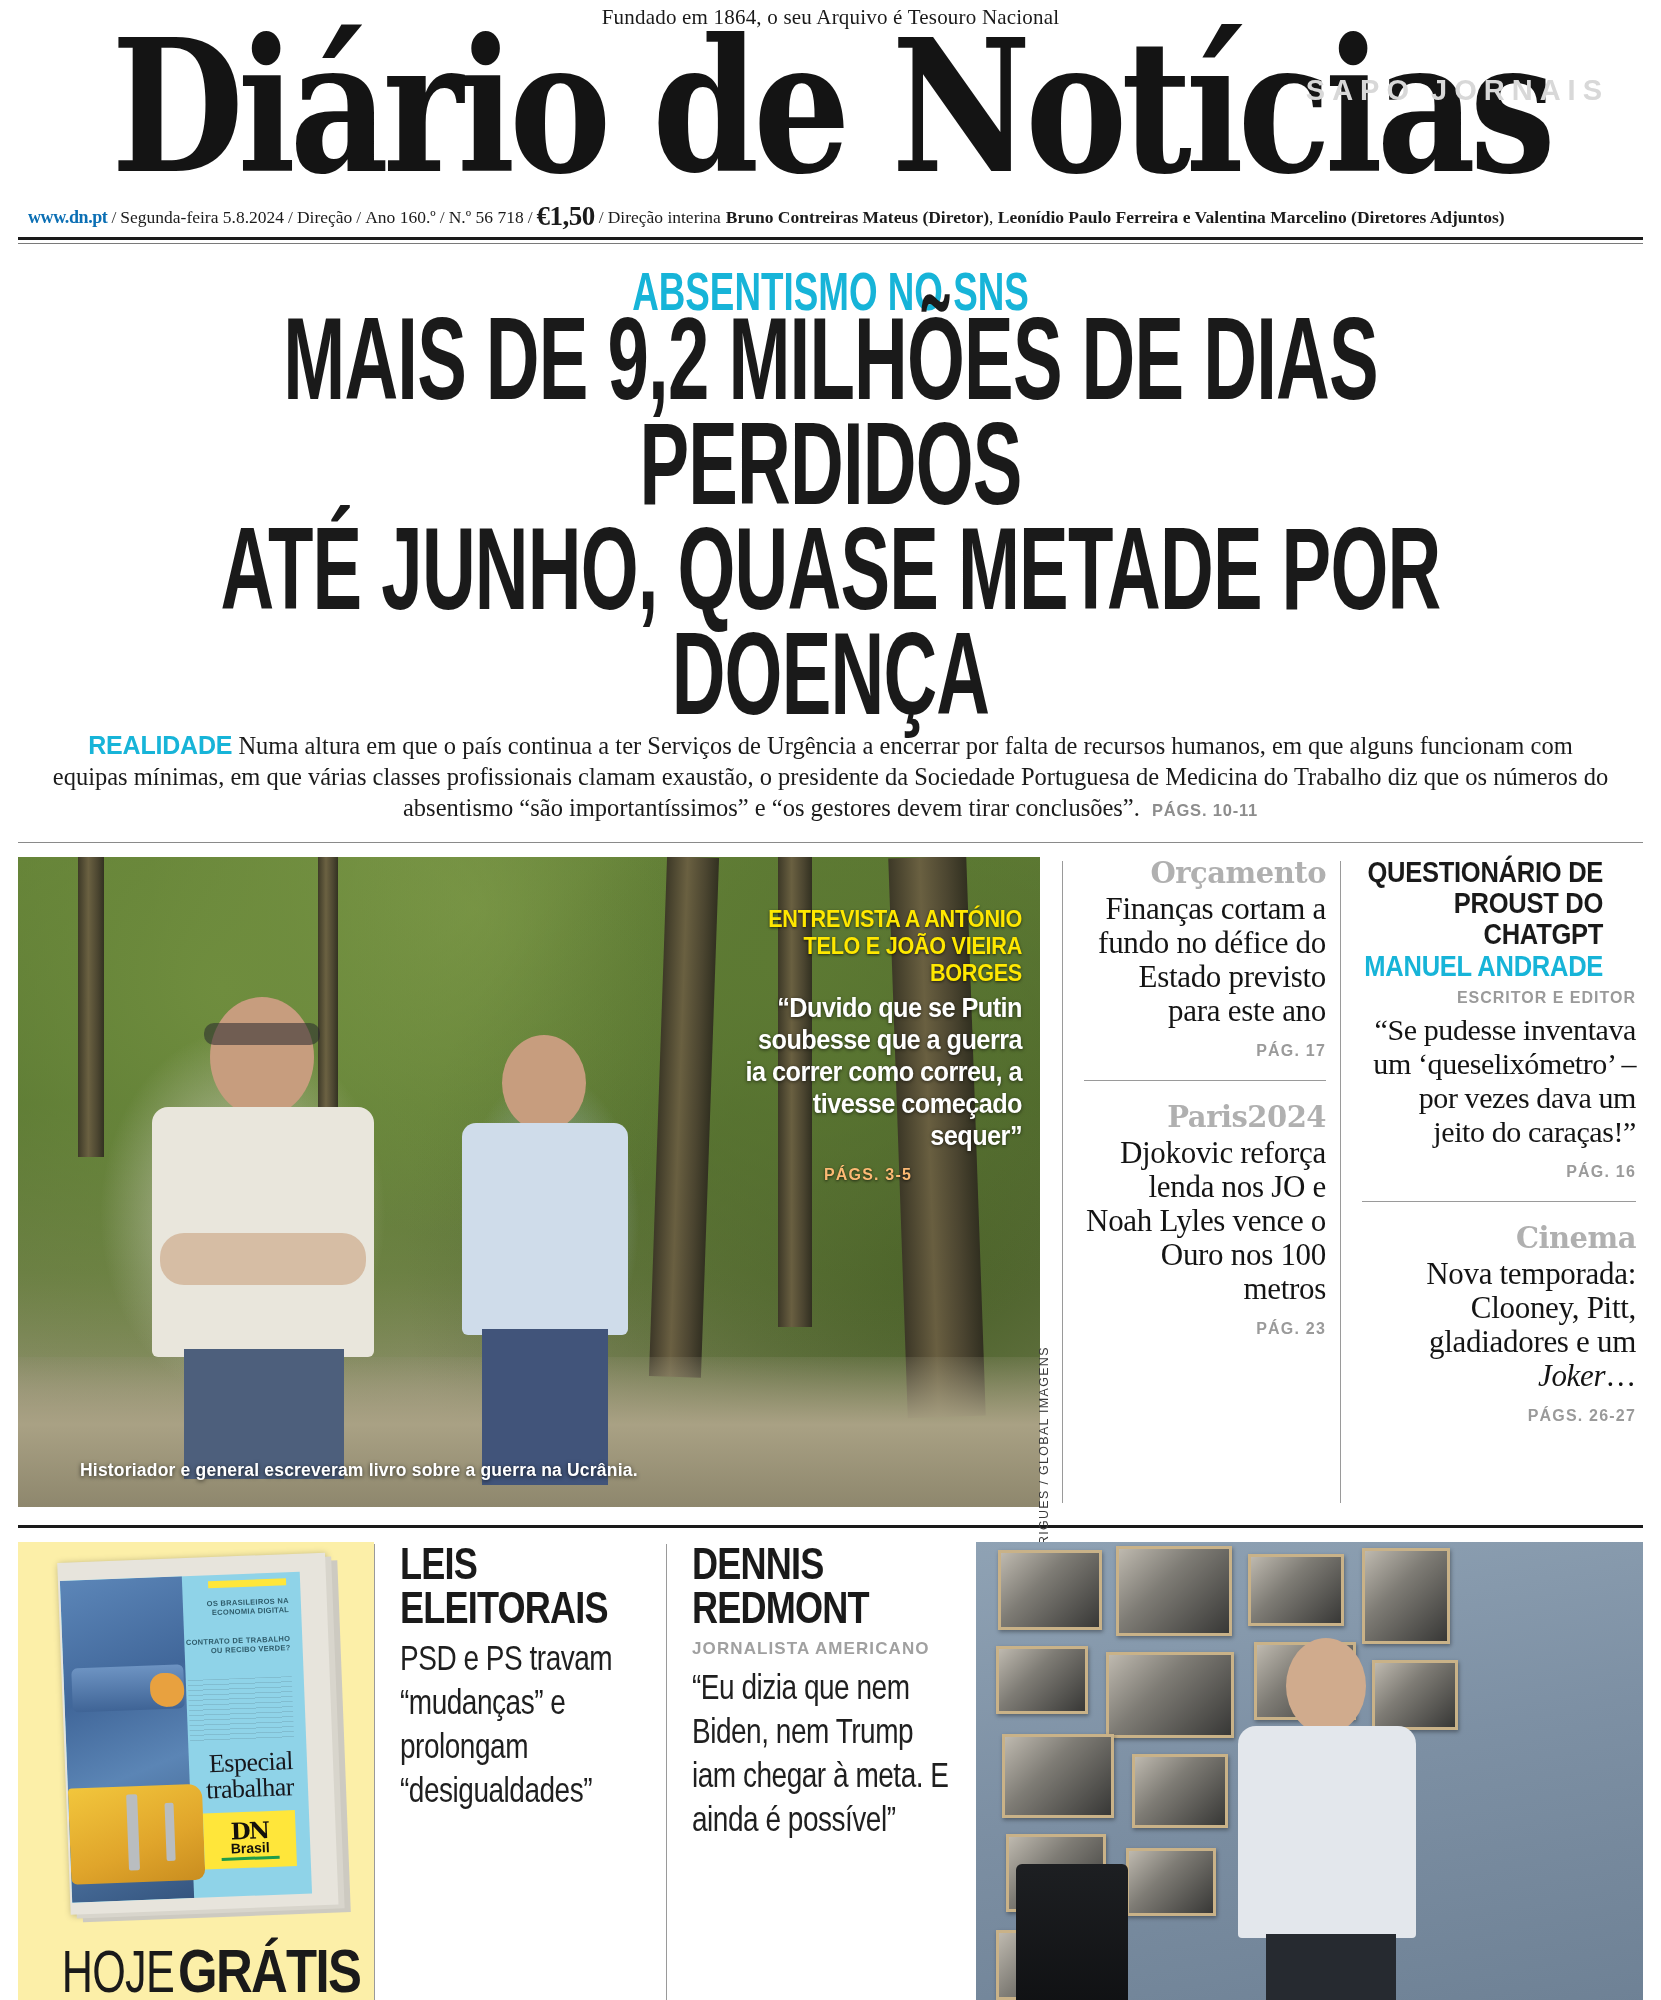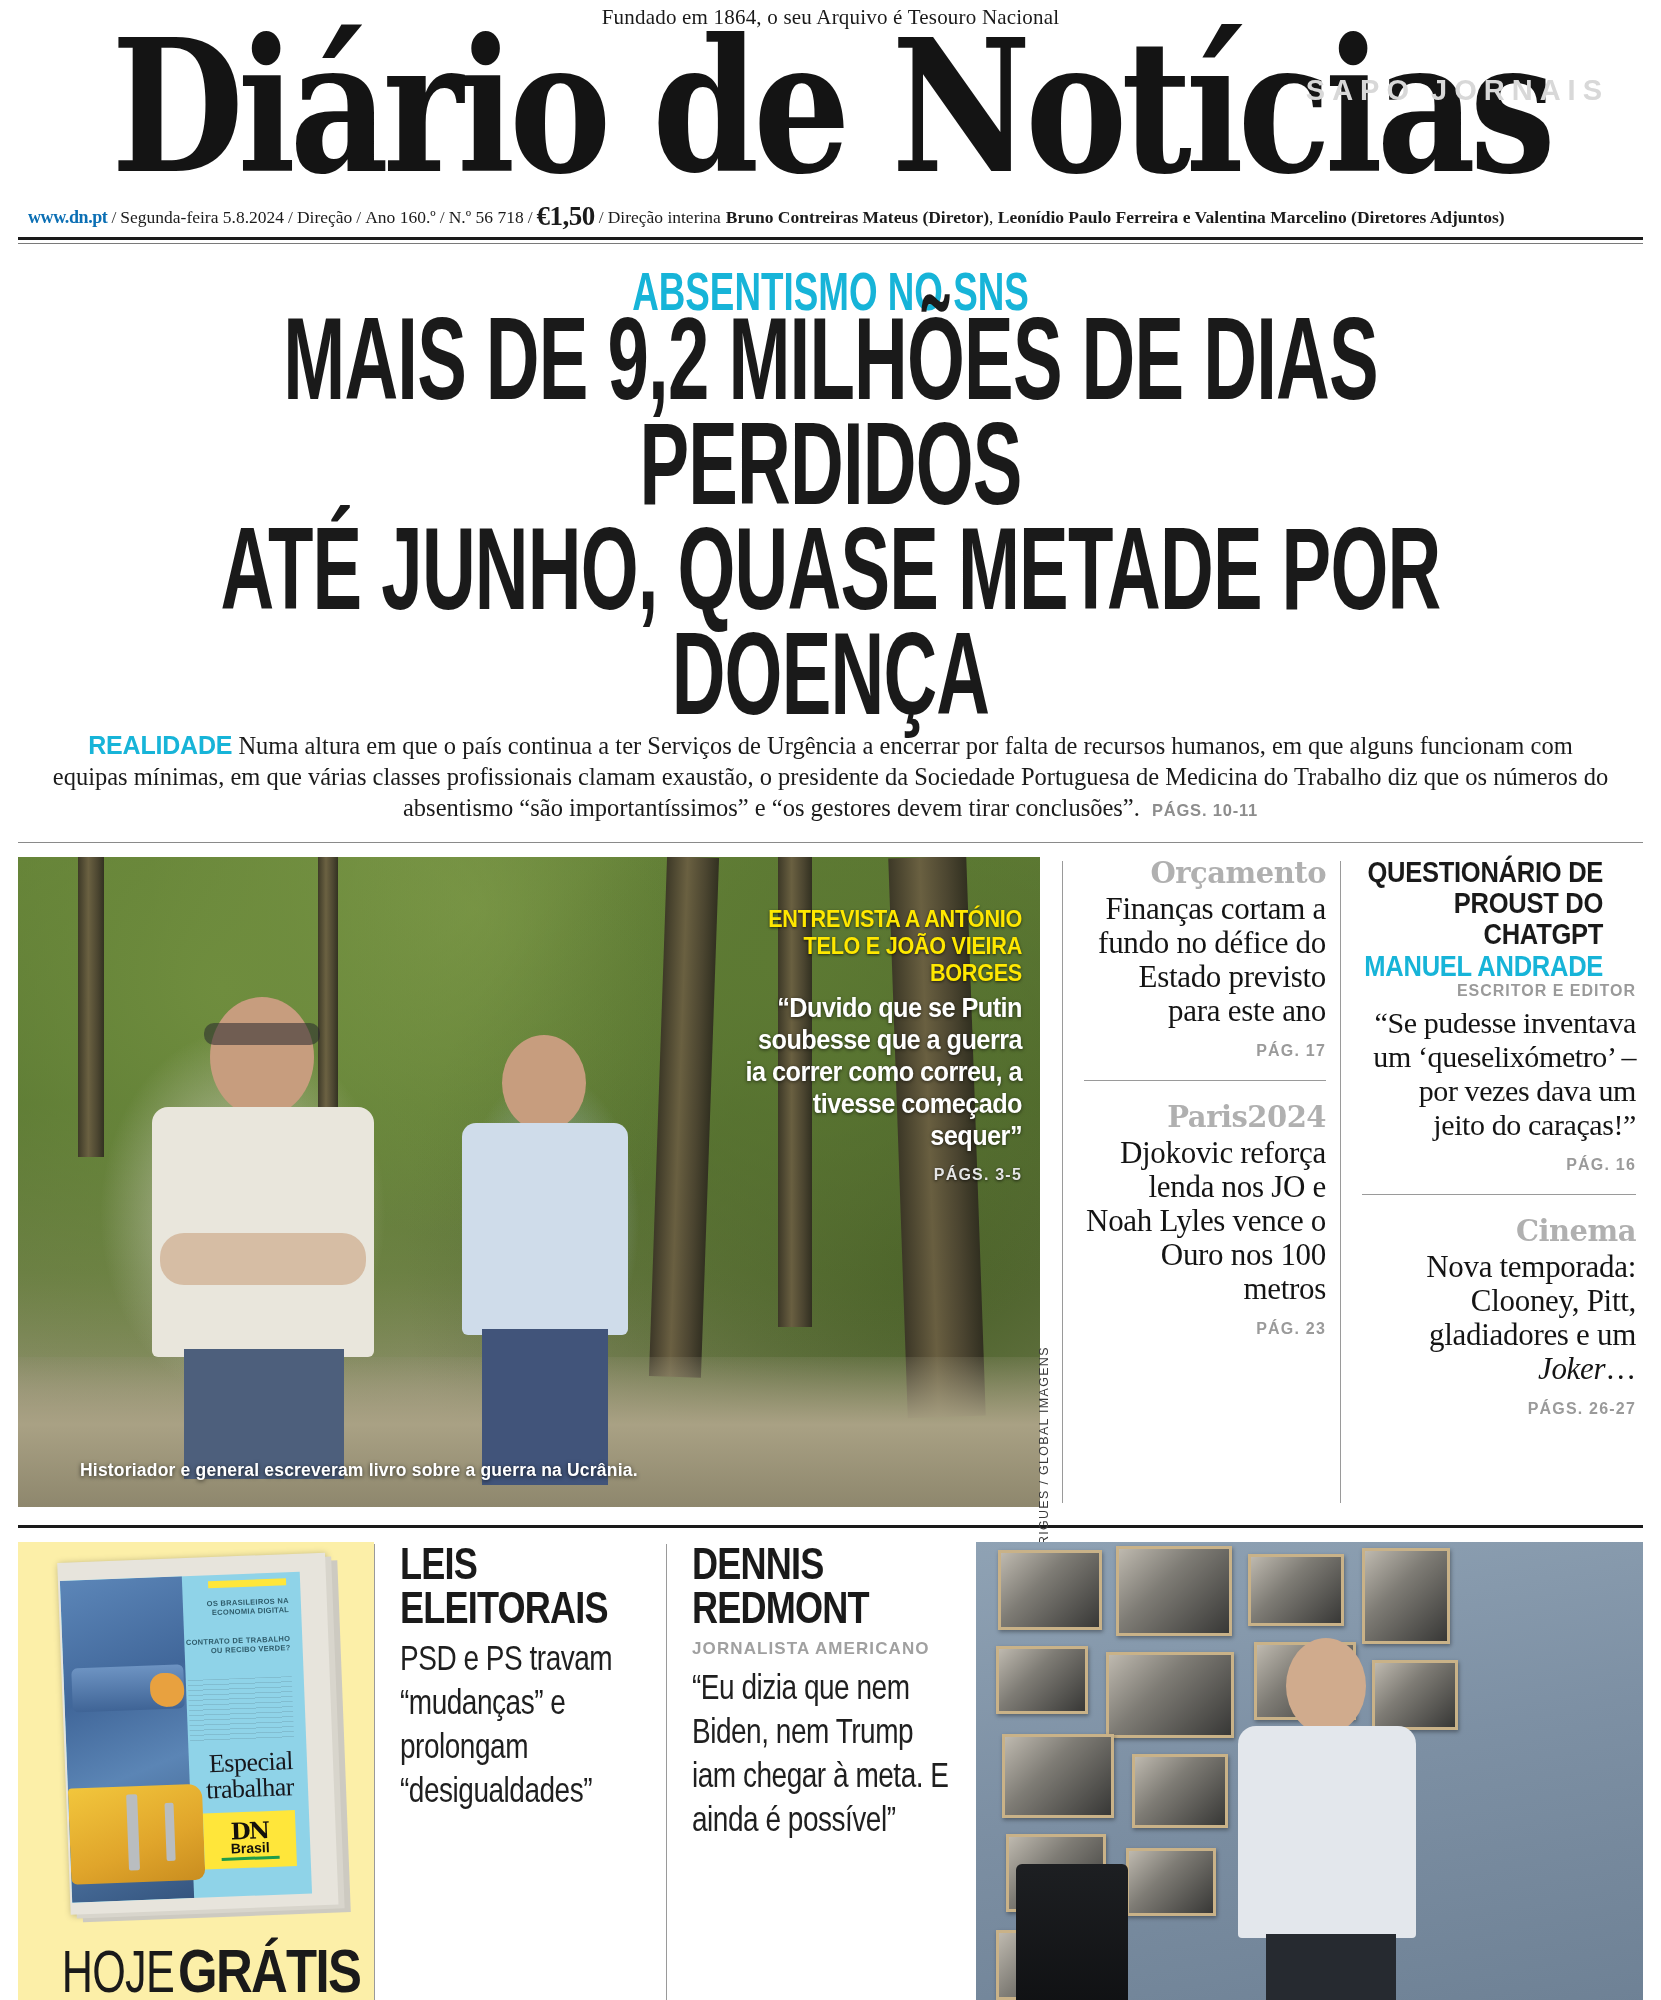--- a/index.html
+++ b/index.html
@@ -195,27 +195,28 @@
     font-weight: bold;
     font-size: 27.5px;
     line-height: 32px;
     letter-spacing: -0.6px;
     transform: scaleX(0.92);
     transform-origin: right center;
     margin-top: 6px;
     text-shadow: 0 1px 4px rgba(0,0,0,0.6);
   }
   .ov-pgs {
-    color: #e5e5e5;
+    color: #fdba74;
     font-family: "Liberation Sans", sans-serif;
     font-weight: bold;
     font-size: 16px;
     letter-spacing: 1.2px;
     margin-top: 14px;
     text-shadow: 0 1px 3px rgba(0,0,0,0.7);
+    text-align: center;
   }
   .photo-caption {
     position: absolute;
     left: 62px; bottom: 26px;
     color: #ffffff;
     font-family: "Liberation Sans", sans-serif;
     font-weight: bold;
     font-size: 17.5px;
     line-height: 21px;
     letter-spacing: 0.2px;
@@ -284,21 +285,21 @@
     letter-spacing: -0.3px;
     transform: scaleX(0.88);
     transform-origin: left center;
   }
   .q-role {
     font-family: "Liberation Sans", sans-serif;
     font-weight: bold;
     font-size: 16px;
     color: #9a9a9a;
     letter-spacing: 1px;
-    margin-top: 0;
+    margin-top: 7px;
   }
   .q-quote {
     font-family: "Liberation Serif", serif;
     font-size: 30px;
     line-height: 34px;
     color: #141414;
     margin-top: 6px;
     letter-spacing: -0.4px;
   }
 

